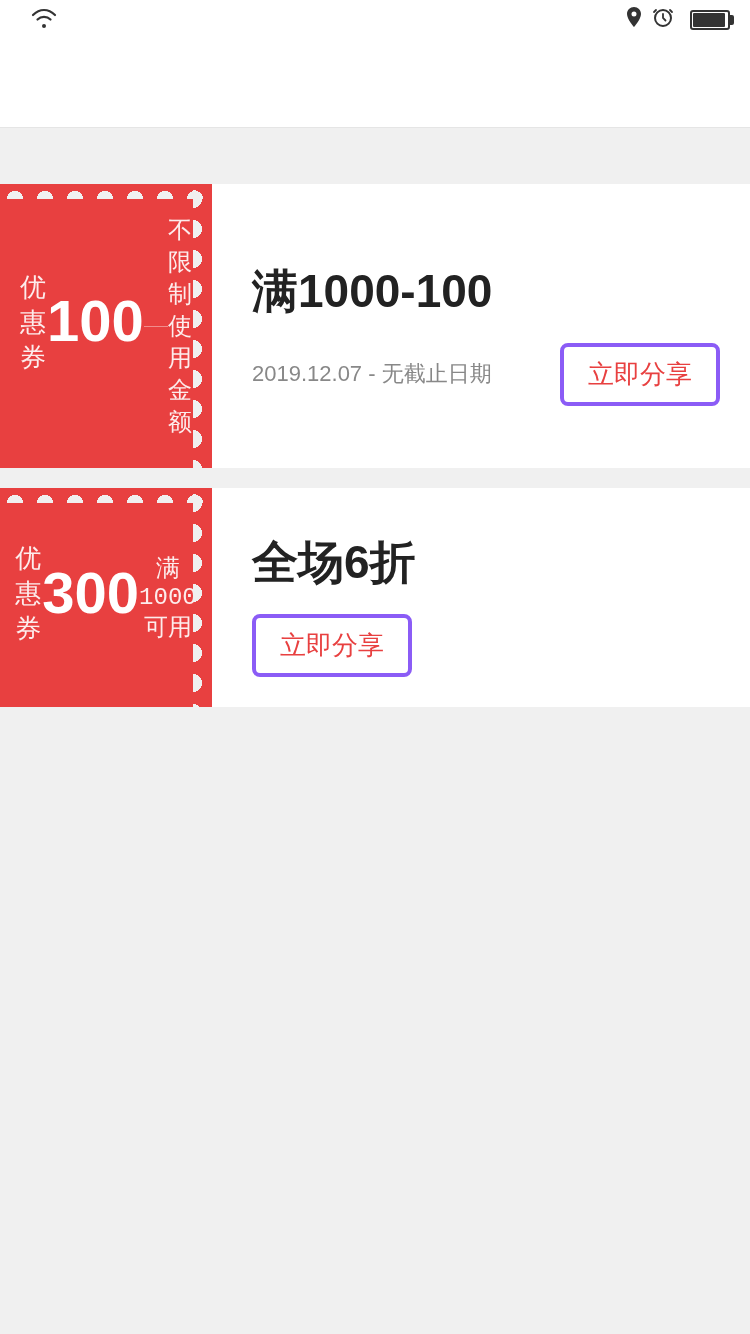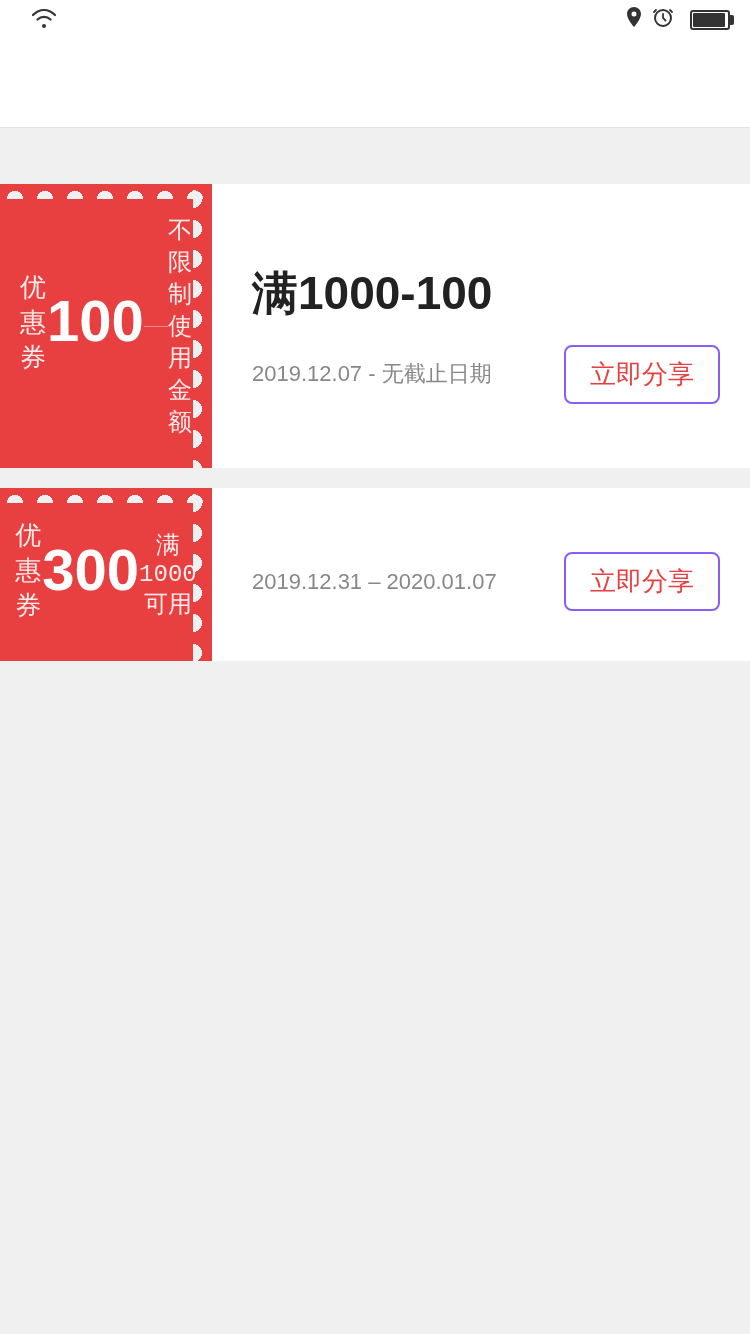--- a/index.html
+++ b/index.html
@@ -221,21 +221,21 @@
       align-items: center;
       justify-content: space-between;
       gap: 28px;
     }
     .coupon-date {
       font-size: 22px;
       color: #888;
       flex: 1;
     }
     .share-btn {
-      border: 2px solid #8b5cf6;
+      border: 4px solid #8b5cf6;
       border-radius: 8px;
       padding: 10px 24px;
       font-size: 26px;
       color: #e84040;
       background: #fff;
       cursor: pointer;
       white-space: nowrap;
       flex-shrink: 0;
     }
 
@@ -311,21 +311,21 @@
     </div>
   </div>
     <div class="coupon-card">
     <div class="coupon-left">
       <span class="coupon-label">优惠券</span>
       <span class="coupon-amount">300</span>
       <div class="coupon-divider"></div>
       <span class="coupon-condition">满1000可用</span>
     </div>
     <div class="coupon-right">
+      <span class="coupon-name">全场6折</span>
       <div class="coupon-meta">
-        <span class="coupon-date">2019.12.31 – 2020.01.07</span>
         <button class="share-btn">立即分享</button>
       </div>
     </div>
   </div>
   </div>
 
 <div class="page-bg"></div>
 
 </body></html>

